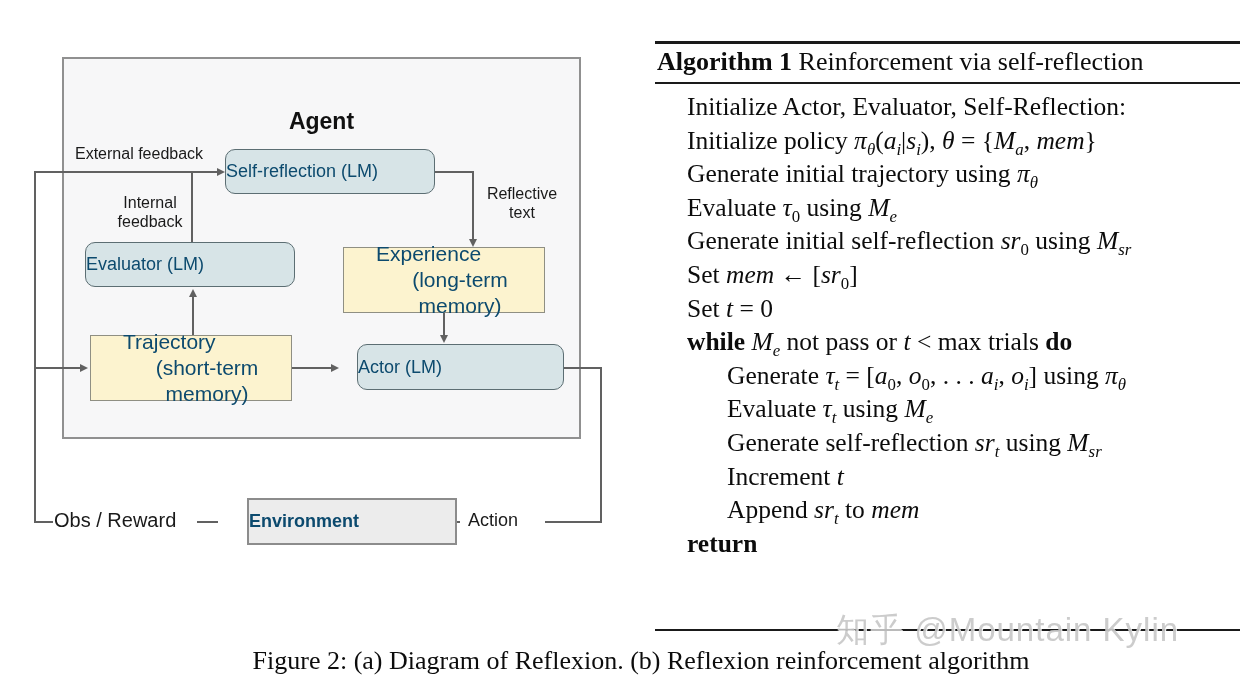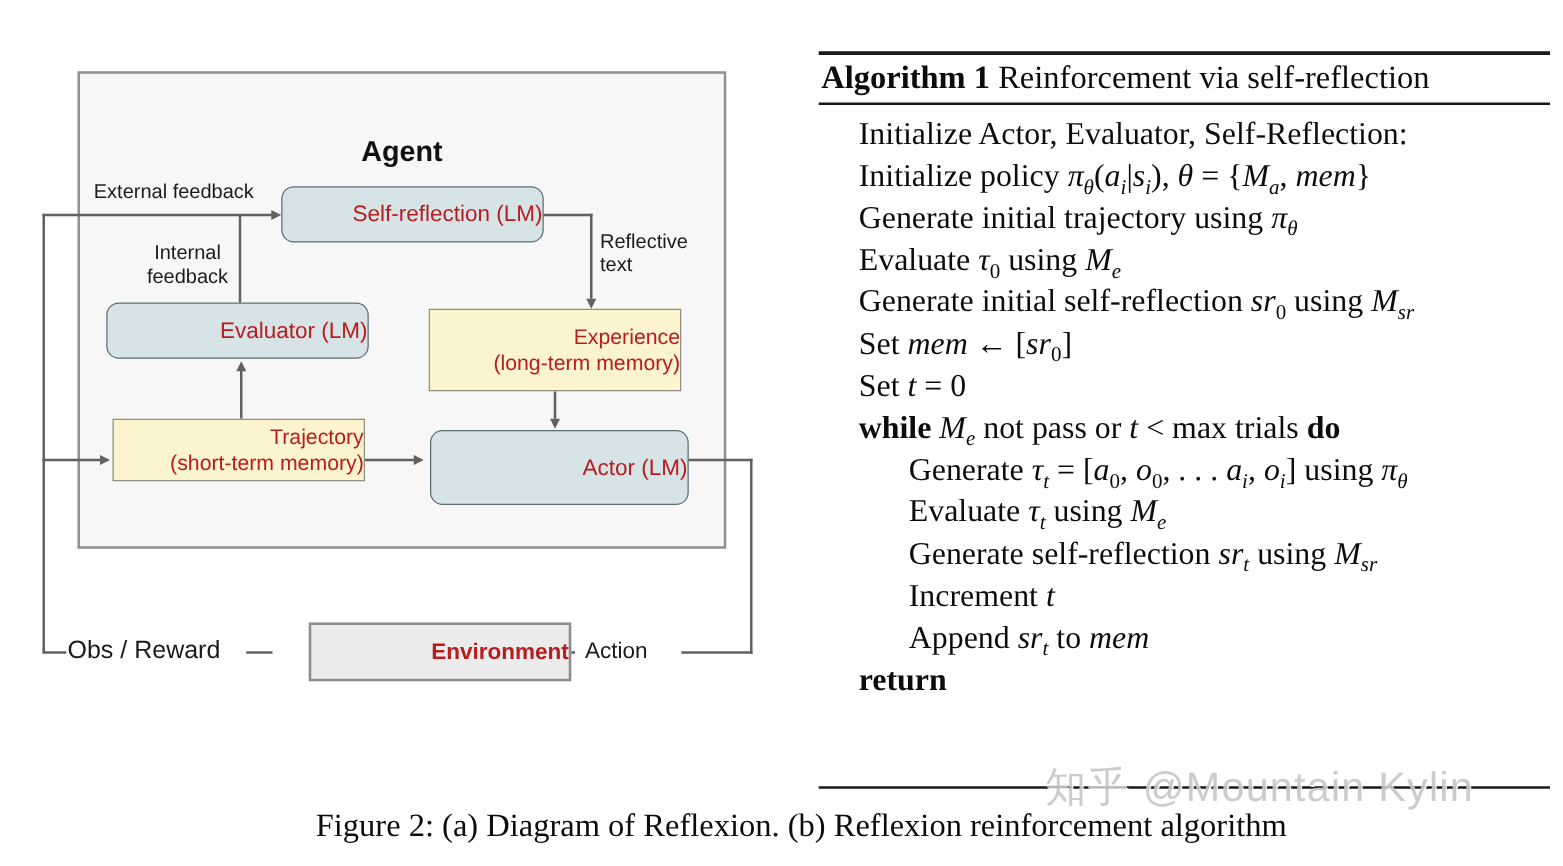--- a/index.html
+++ b/index.html
@@ -8,42 +8,42 @@
     --blue-border:#5c6e73; --yellow-border:#8f8f83; --gray-border:#8c8c8c;
   }
   *{margin:0;padding:0;box-sizing:border-box;}
   html,body{width:1250px;height:693px;background:#ffffff;overflow:hidden;}
   body{font-family:"Liberation Sans", sans-serif;position:relative;}
 
   
   .abs{position:absolute;}
   .agent-box{left:62px;top:57px;width:519px;height:382px;background:var(--agent-bg);border:2px solid #909090;}
   .agent-title{left:62px;top:82px;width:519px;text-align:center;font-size:23px;font-weight:bold;color:#111;margin-top:26px;}
-  .node{display:flex;flex-direction:column;align-items:flex-end;justify-content:center;text-align:center;color:#b91c1c;line-height:1.25;}
+  .node{display:flex;flex-direction:column;align-items:flex-start;justify-content:center;text-align:center;color:#0c4a6e;line-height:1.25;}
   .blue{background:var(--box-blue);border:1.5px solid var(--blue-border);border-radius:10px;font-size:18px;}
-  .yellow{background:var(--box-yellow);border:1.5px solid var(--yellow-border);font-size:17px;}
+  .yellow{background:var(--box-yellow);border:1.5px solid var(--yellow-border);font-size:21px;padding-left:32px;}
   .gray{background:var(--box-gray);border:2px solid var(--gray-border);font-size:18px;font-weight:bold;margin-left:29px;}
   .n-selfref{left:225px;top:149px;width:210px;height:45px;}
   .n-eval{left:85px;top:242px;width:210px;height:45px;}
   .n-exp{left:343px;top:247px;width:202px;height:66px;}
-  .n-traj{left:90px;top:335px;width:202px;height:50px;}
-  .n-actor{left:344px;top:344px;width:207px;height:60px;}
+  .n-traj{left:90px;top:335px;width:202px;height:66px;}
+  .n-actor{left:357px;top:344px;width:207px;height:46px;}
   .n-env{left:218px;top:498px;width:210px;height:47px;}
 
   .ln{position:absolute;background:var(--line);}
   .ah{position:absolute;width:0;height:0;}
   .ah-right{border-top:4px solid transparent;border-bottom:4px solid transparent;border-left:8px solid var(--line);}
   .ah-left{border-top:4px solid transparent;border-bottom:4px solid transparent;border-right:8px solid var(--line);}
   .ah-up{border-left:4px solid transparent;border-right:4px solid transparent;border-bottom:8px solid var(--line);}
   .ah-down{border-left:4px solid transparent;border-right:4px solid transparent;border-top:8px solid var(--line);}
 
   .dlabel{position:absolute;color:#1a1a1a;font-size:16px;line-height:19px;}
   .lab-extfb{left:75px;top:144px;}
   .lab-intfb{left:103px;top:193px;width:94px;text-align:center;}
-  .lab-reftext{left:480px;top:184px;width:84px;}
+  .lab-reftext{left:480px;top:184px;width:84px;text-align:center;}
   .lab-obs{left:54px;top:511px;font-size:20px;}
   .lab-action{left:468px;top:511px;font-size:18px;}
 
   
   .algo{position:absolute;left:655px;top:0;width:585px;font-family:"Liberation Serif", serif;color:#0c0c0c;}
   .rule{position:absolute;left:0;width:585px;background:var(--rule);}
   .rule-top{top:41px;height:2.5px;}
   .rule-mid{top:82px;height:1.5px;}
   .rule-bot{top:629px;height:1.5px;}
   .algo-header{position:absolute;left:2px;top:47px;font-size:26px;white-space:nowrap;}

